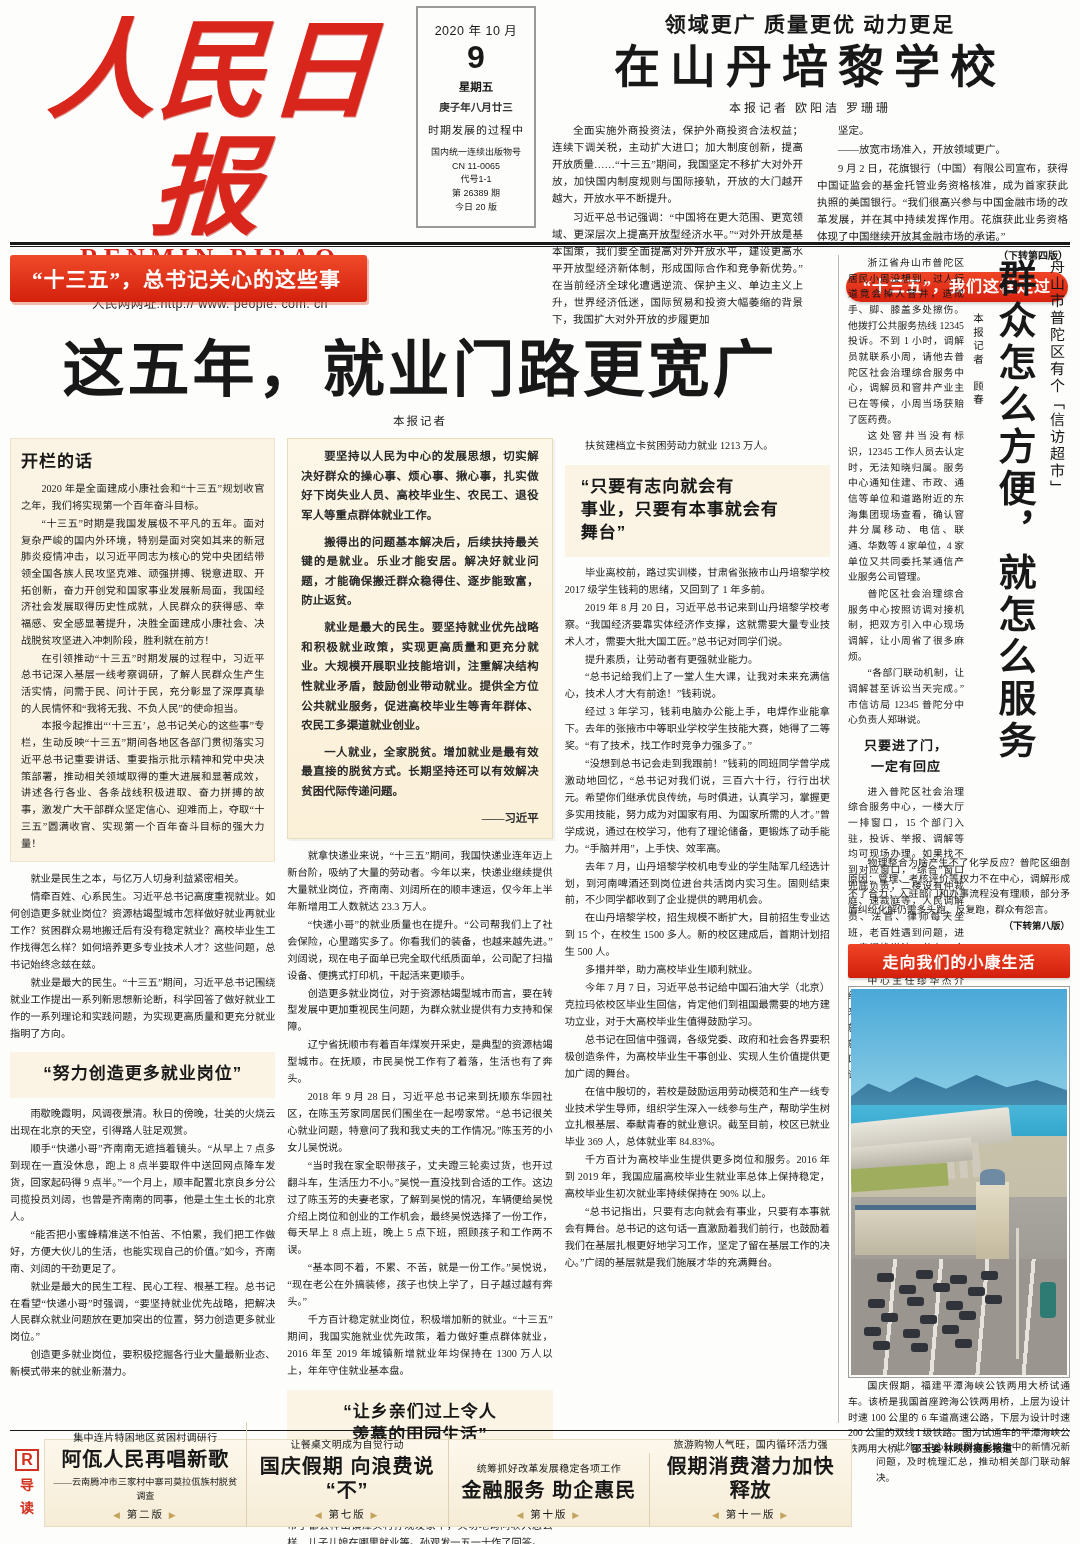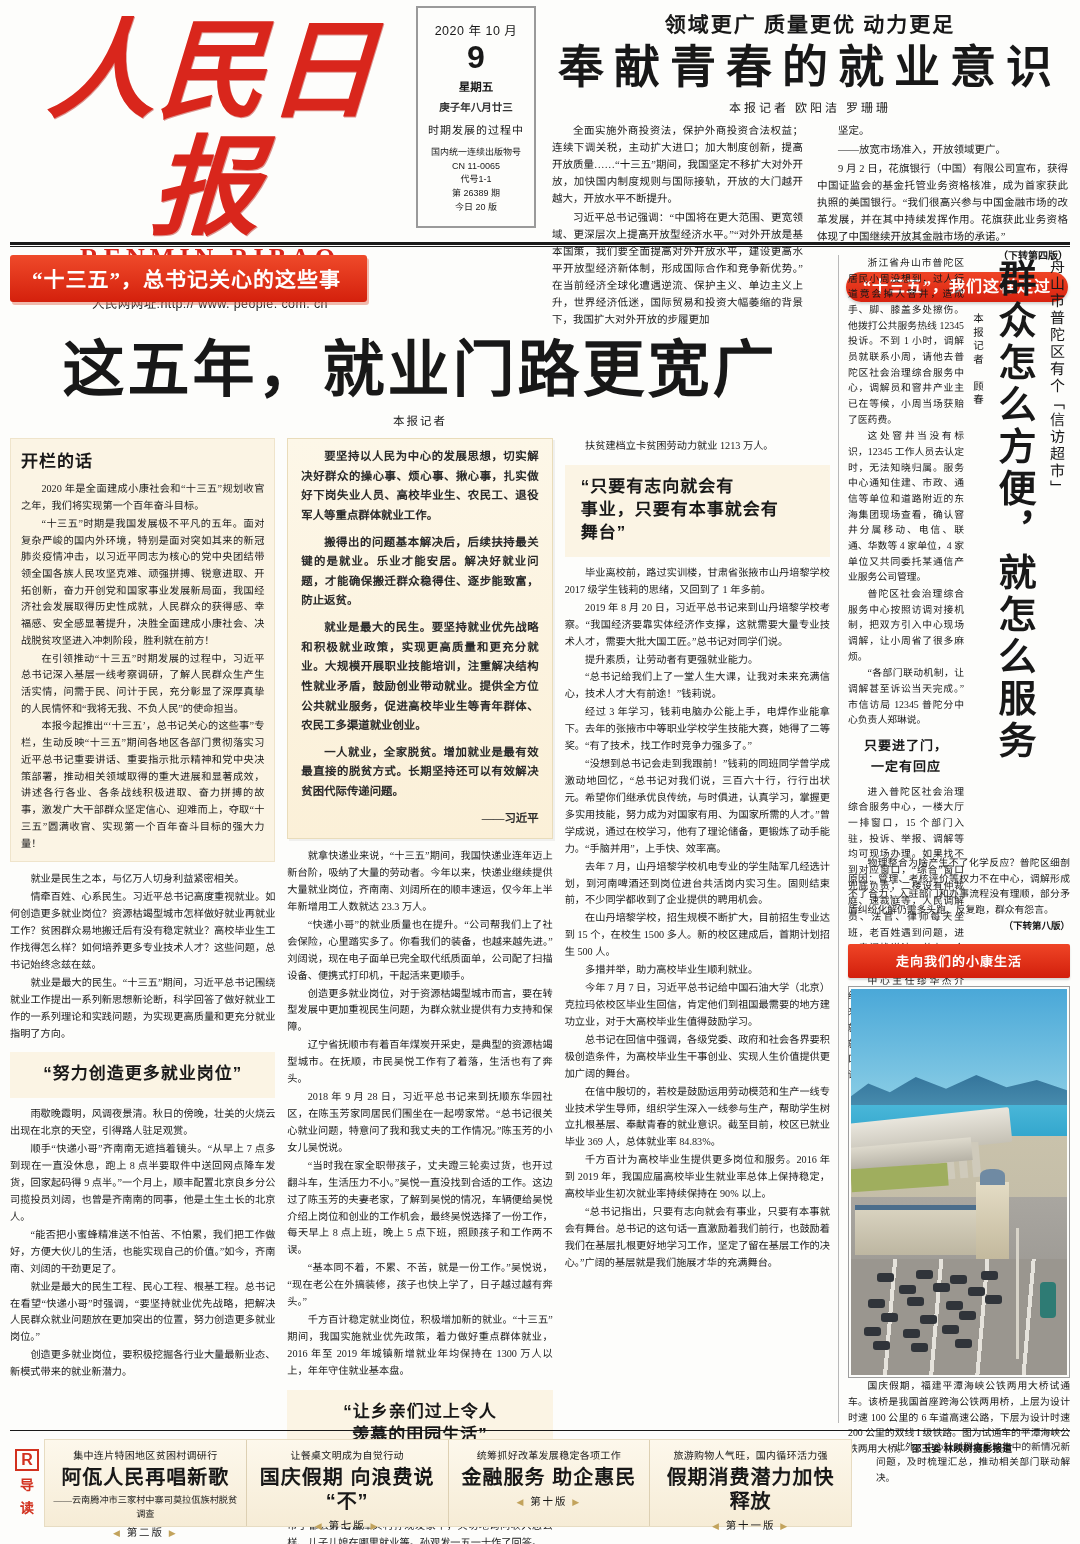--- a/index.html
+++ b/index.html
@@ -151,21 +151,21 @@
     writing-mode:vertical-rl; text-orientation:upright;
     font-size:15px; letter-spacing:2px; height:250px; margin:4px 0 0 4px;
   }
   .rz-flow { font-size:9.8px; line-height:1.6; }
   .rz-flow p { margin:0 0 1px; text-indent:2em; text-align:justify; }
   .rz-cont { text-align:right; font-weight:700; font-size:9.5px; }
 
   .red-banner2 {
     margin:10px 0 8px; height:34px;
     background:linear-gradient(180deg,#ef4526,#d21f0c);
-    color:#fff; font-weight:700; font-size:13px; letter-spacing:1px;
+    color:#fff; font-weight:700; font-size:16px; letter-spacing:1px;
     display:flex; align-items:center; justify-content:center;
     position:relative; border-radius:2px;
     box-shadow:0 2px 2px rgba(0,0,0,.15);
   }
   .photo-frame { border:1px solid #9d9d9d; padding:2px; }
   .photo {
     width:100%; height:386px; position:relative; overflow:hidden;
     background:#8fc9e2;
   }
   .ph-sky { position:absolute; inset:0 0 68% 0; background:linear-gradient(180deg,#4aa8d8,#8fd0e6); }
@@ -209,20 +209,21 @@
   .f-logo {
     width:34px; display:flex; flex-direction:column; align-items:center;
     justify-content:center; gap:3px; color:#d2311f; font-weight:700;
   }
   .f-logo .r-box { border:2px solid #d2311f; padding:0 4px; font-size:16px; line-height:1.1;
                    font-family:"Liberation Sans","DejaVu Sans",sans-serif; }
   .f-logo .ch { font-size:14px; }
   .f-items {
     flex:1; display:flex; background:linear-gradient(180deg,#fdf8ec,#f6ecd6);
     border:1px solid #e7dcc2;
+    align-items:flex-end;
   }
   .f-item { flex:1; border-right:1px solid #ddd0b3; padding:7px 6px 5px; text-align:center; }
   .f-item:last-child { border-right:0; }
   .f-kick { font-size:10px; margin-bottom:3px; letter-spacing:.3px; }
   .f-title { font-size:20px; font-weight:700; letter-spacing:1px; line-height:1.2;
              font-family:"Liberation Sans","DejaVu Sans",sans-serif; }
   .f-sub { font-size:9.2px; margin-top:3px; }
   .f-page { font-size:10.5px; margin-top:4px; letter-spacing:2px; }
   .f-page .ar { color:#c2a35c; font-size:9px; }
   .f-right { width:218px; padding-left:24px; font-size:9.6px; line-height:1.6; }
@@ -249,21 +250,21 @@
       <div class="d-pub">时期发展的过程中</div>
       <div class="d-s">国内统一连续出版物号</div>
       <div class="d-s">CN 11-0065</div>
       <div class="d-s">代号1-1</div>
       <div class="d-s">第 26389 期</div>
       <div class="d-s">今日 20 版</div>
     </div>
 
     <div class="mh-right">
       <div class="kicker">领域更广 质量更优 动力更足</div>
-      <div class="banner-hl">奉献青春的就业意识</div>
+      <div class="banner-hl">在山丹培黎学校</div>
       <div class="byline-top">本报记者 欧阳洁 罗珊珊</div>
       <div class="lede-cols">
         <div>
           <p>全面实施外商投资法，保护外商投资合法权益；连续下调关税，主动扩大进口；加大制度创新，提高开放质量……“十三五”期间，我国坚定不移扩大对外开放，加快国内制度规则与国际接轨，开放的大门越开越大，开放水平不断提升。</p>
           <p>习近平总书记强调：“中国将在更大范围、更宽领域、更深层次上提高开放型经济水平。”“对外开放是基本国策，我们要全面提高对外开放水平，建设更高水平开放型经济新体制，形成国际合作和竞争新优势。”在当前经济全球化遭遇逆流、保护主义、单边主义上升，世界经济低迷，国际贸易和投资大幅萎缩的背景下，我国扩大对外开放的步履更加</p>
         </div>
         <div>
           <p>坚定。</p>
           <p>——放宽市场准入，开放领域更广。</p>
           <p>9 月 2 日，花旗银行（中国）有限公司宣布，获得中国证监会的基金托管业务资格核准，成为首家获此执照的美国银行。“我们很高兴参与中国金融市场的改革发展，并在其中持续发挥作用。花旗获此业务资格体现了中国继续开放其金融市场的承诺。”</p>

